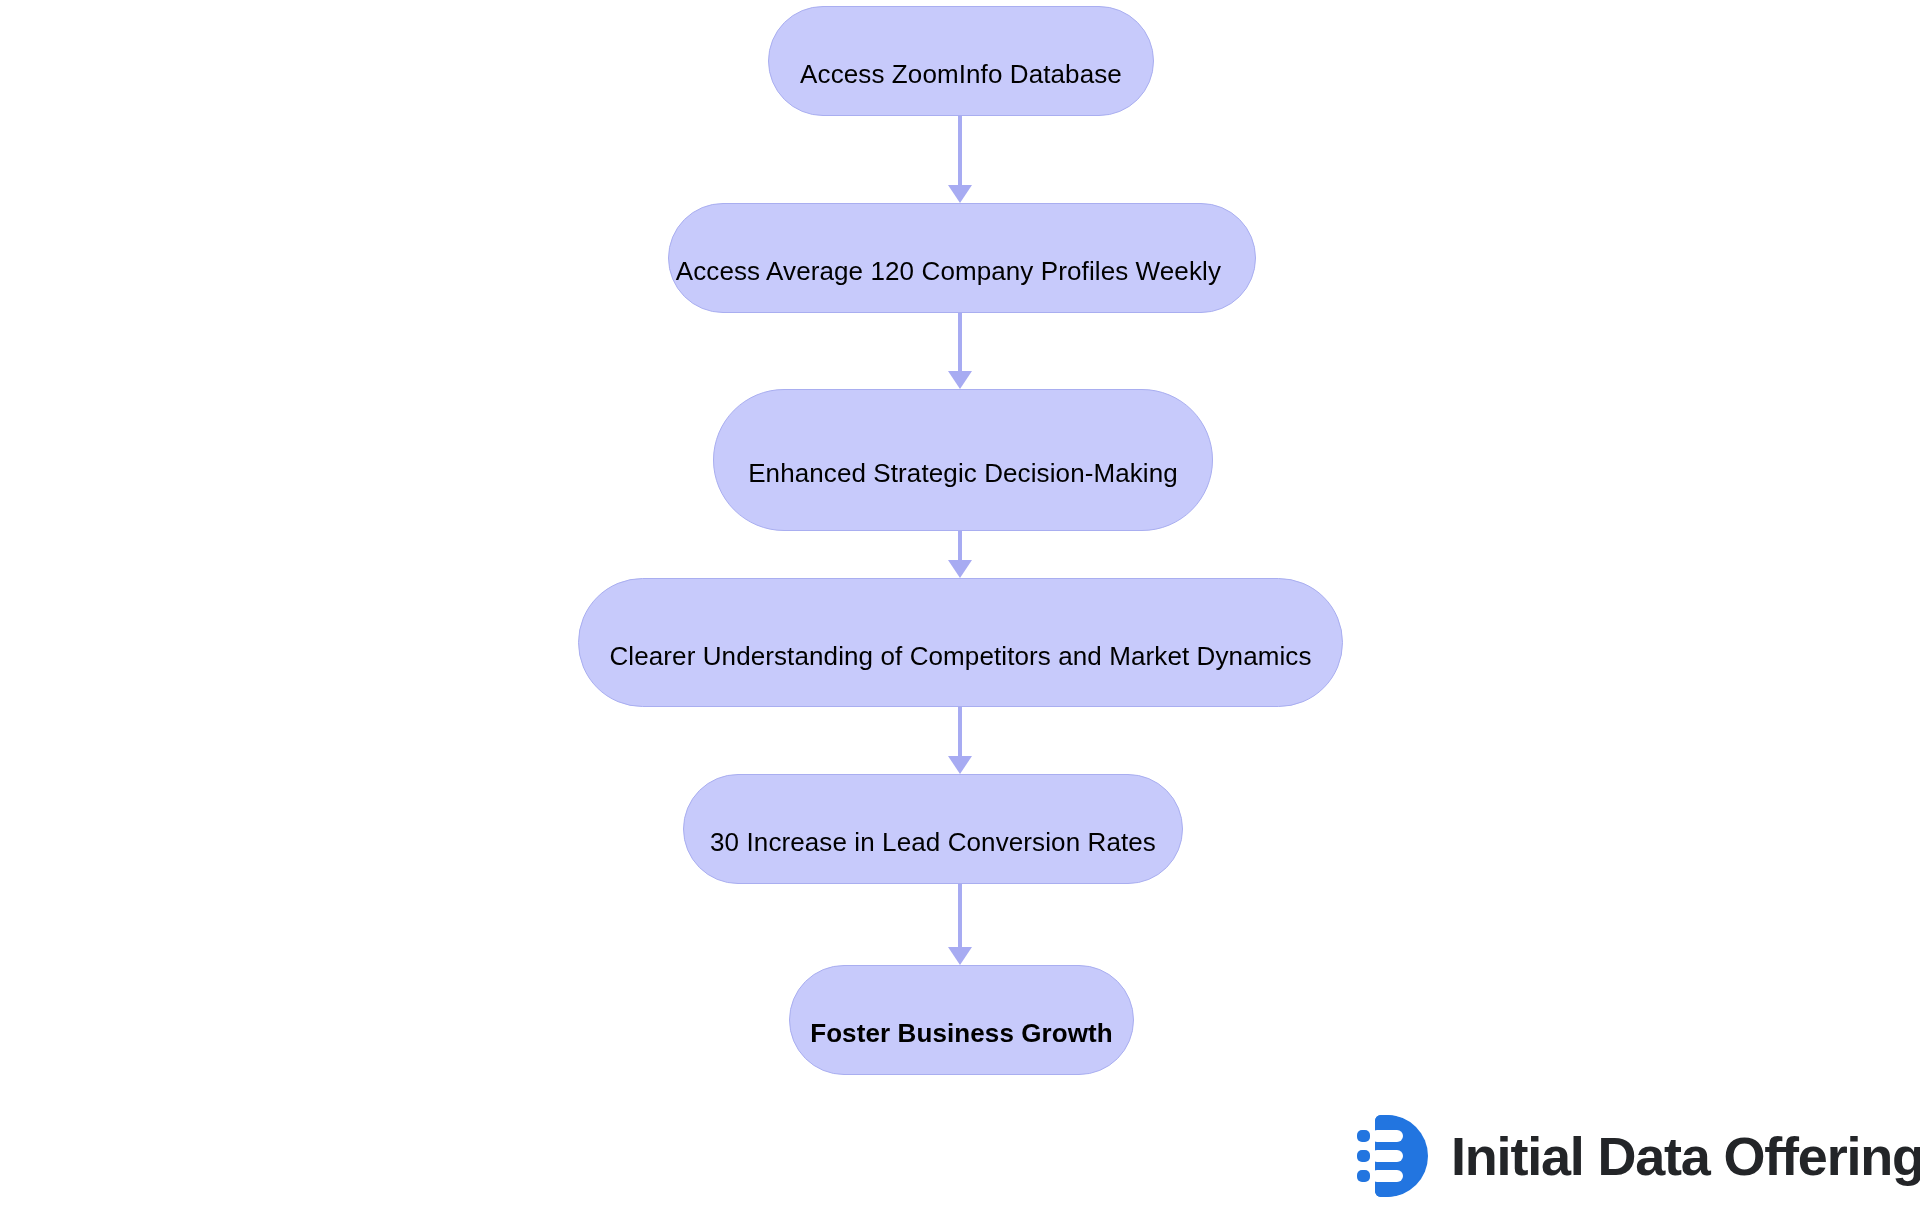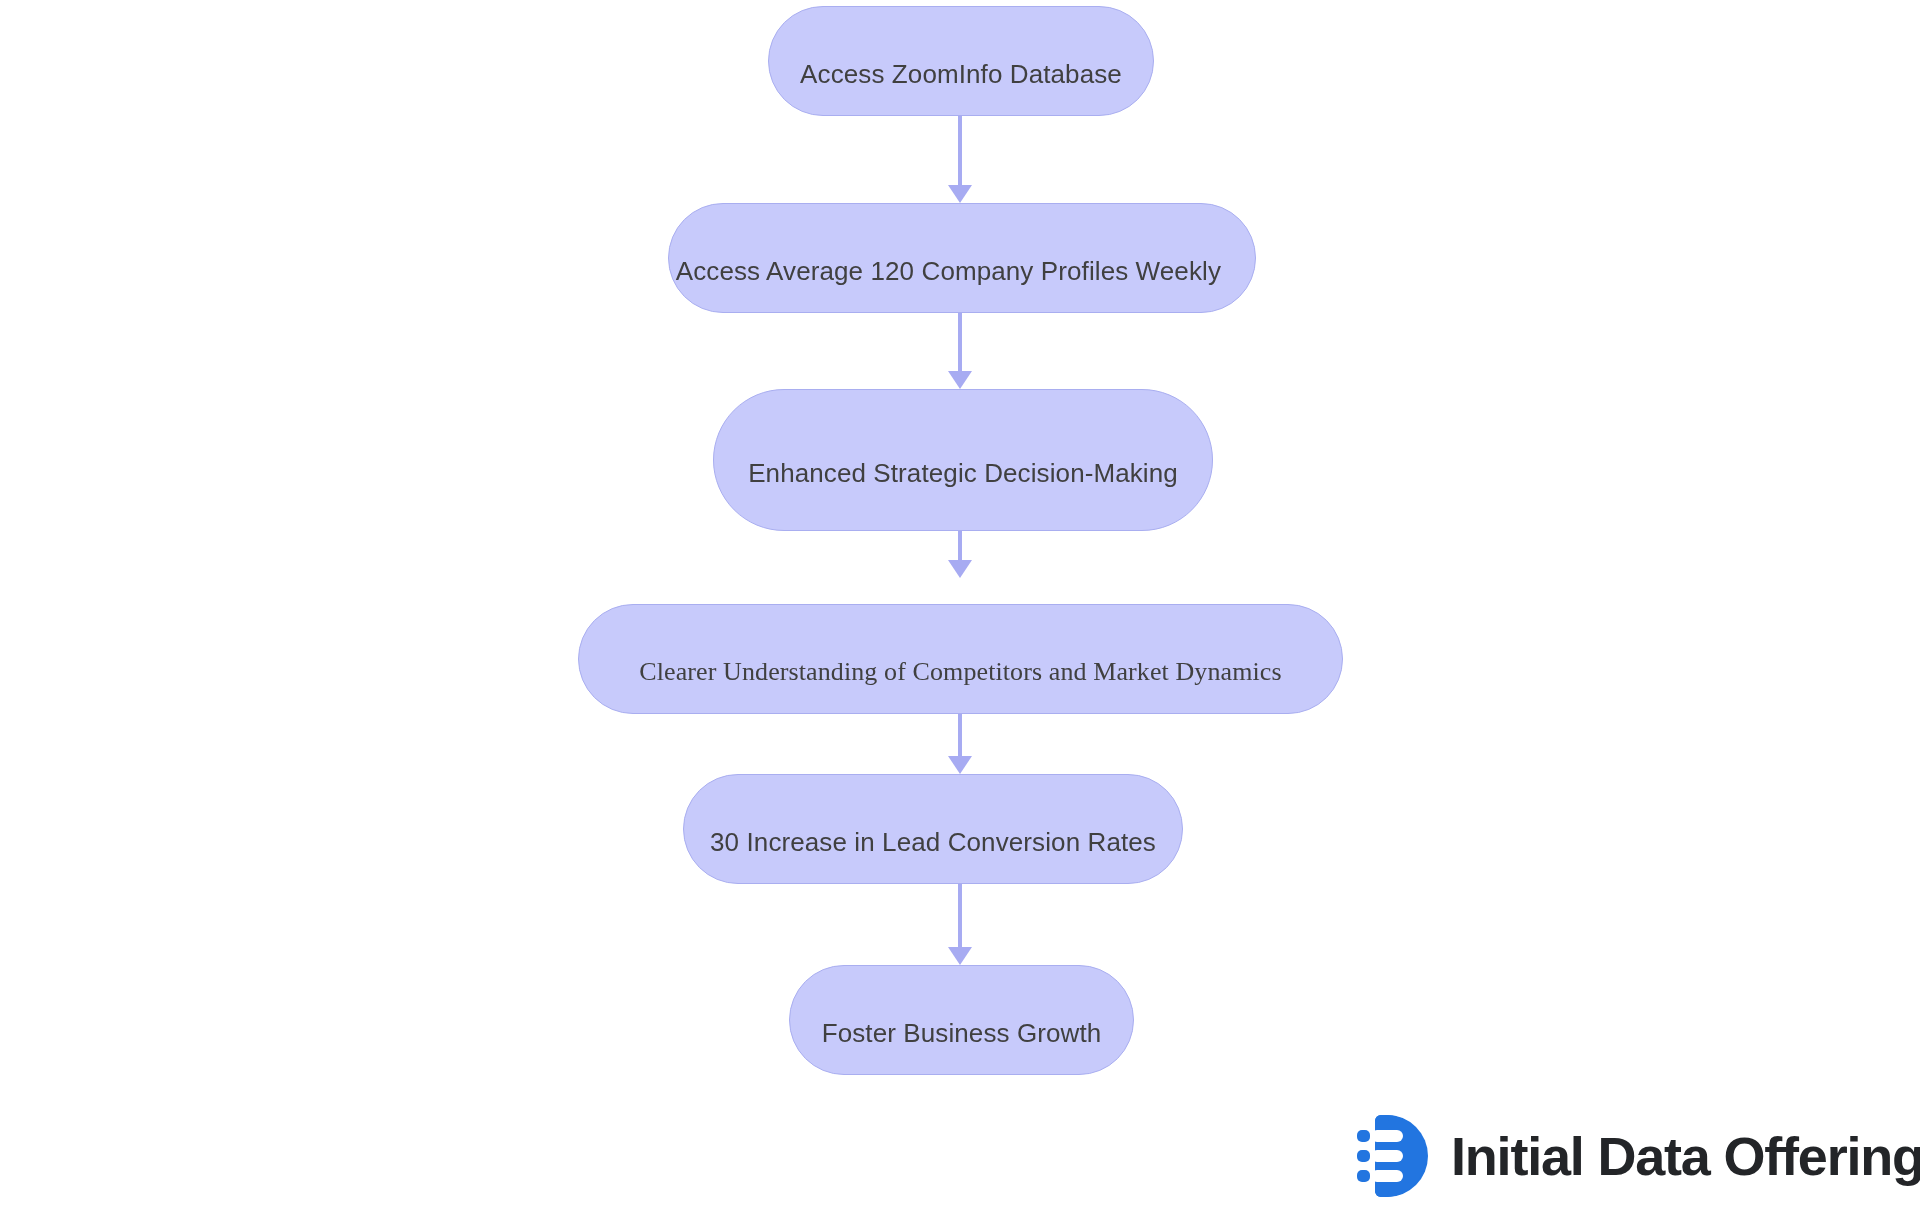--- a/index.html
+++ b/index.html
@@ -35,21 +35,21 @@
     font-size: 26px;
     font-weight: 400;
     letter-spacing: 0.1px;
     line-height: 1;
     white-space: nowrap;
     padding: 0 34px;
   }
 
   .flow-node .node-label {
     display: block;
-    color: #404040;
+    color: #000000;
     margin-top: 26px;
   }
 
   
   .connector {
     position: absolute;
     width: 0;
   }
   .connector .conn-line {
     position: absolute;
@@ -124,29 +124,29 @@
   </div>
 
   <div class="flow-node" style="left: 668px; top: 203px; width: 588px; height: 110px; background: rgb(199, 202, 251); border-color: rgb(169, 174, 240); color: rgb(59, 59, 210); justify-content: flex-end;">
     <span class="node-label">Access Average 120 Company Profiles Weekly</span>
   </div>
 
   <div class="flow-node" style="left: 713px; top: 389px; width: 500px; height: 142px; background: rgb(199, 202, 251); border-color: rgb(169, 174, 240); color: rgb(59, 59, 210);">
     <span class="node-label">Enhanced Strategic Decision-Making</span>
   </div>
 
-  <div class="flow-node" style="left: 578px; top: 604px; width: 765px; height: 110px; background: rgb(199, 202, 251); border-color: rgb(169, 174, 240); color: rgb(59, 59, 210); font-family: Liberation Serif, serif;">
+  <div class="flow-node" style="left: 578px; top: 578px; width: 765px; height: 129px; background: rgb(199, 202, 251); border-color: rgb(169, 174, 240); color: rgb(59, 59, 210);">
     <span class="node-label">Clearer Understanding of Competitors and Market Dynamics</span>
   </div>
 
   <div class="flow-node" style="left: 683px; top: 774px; width: 500px; height: 110px; background: rgb(199, 202, 251); border-color: rgb(169, 174, 240); color: rgb(59, 59, 210);">
     <span class="node-label">30 Increase in Lead Conversion Rates</span>
   </div>
 
-  <div class="flow-node" style="left: 789px; top: 965px; width: 345px; height: 110px; background: rgb(199, 202, 251); border-color: rgb(169, 174, 240); color: rgb(59, 59, 210);">
+  <div class="flow-node" style="left: 789px; top: 965px; width: 345px; height: 110px; background: rgb(199, 202, 251); border-color: rgb(169, 174, 240); color: rgb(59, 59, 210); font-weight: bold;">
     <span class="node-label">Foster Business Growth</span>
   </div>
 
   <div id="brand" style="left: 1357px; top: 1113px;">
     <div id="brand-mark">
       <svg viewBox="0 0 72 86" width="72" height="86" aria-hidden="true">
 
         <path d="M24 2 H30 A40 40 0 0 1 30 84 H24 A6 6 0 0 1 18 78 V8 A6 6 0 0 1 24 2 Z" fill="#2275E0"></path>
         <path d="M28 2 A40 40 0 0 1 28 84 Z" fill="#2275E0"></path>
         <circle cx="28" cy="43" r="41" fill="#2275E0" clip-path="inset(0 0 0 50%)"></circle>

